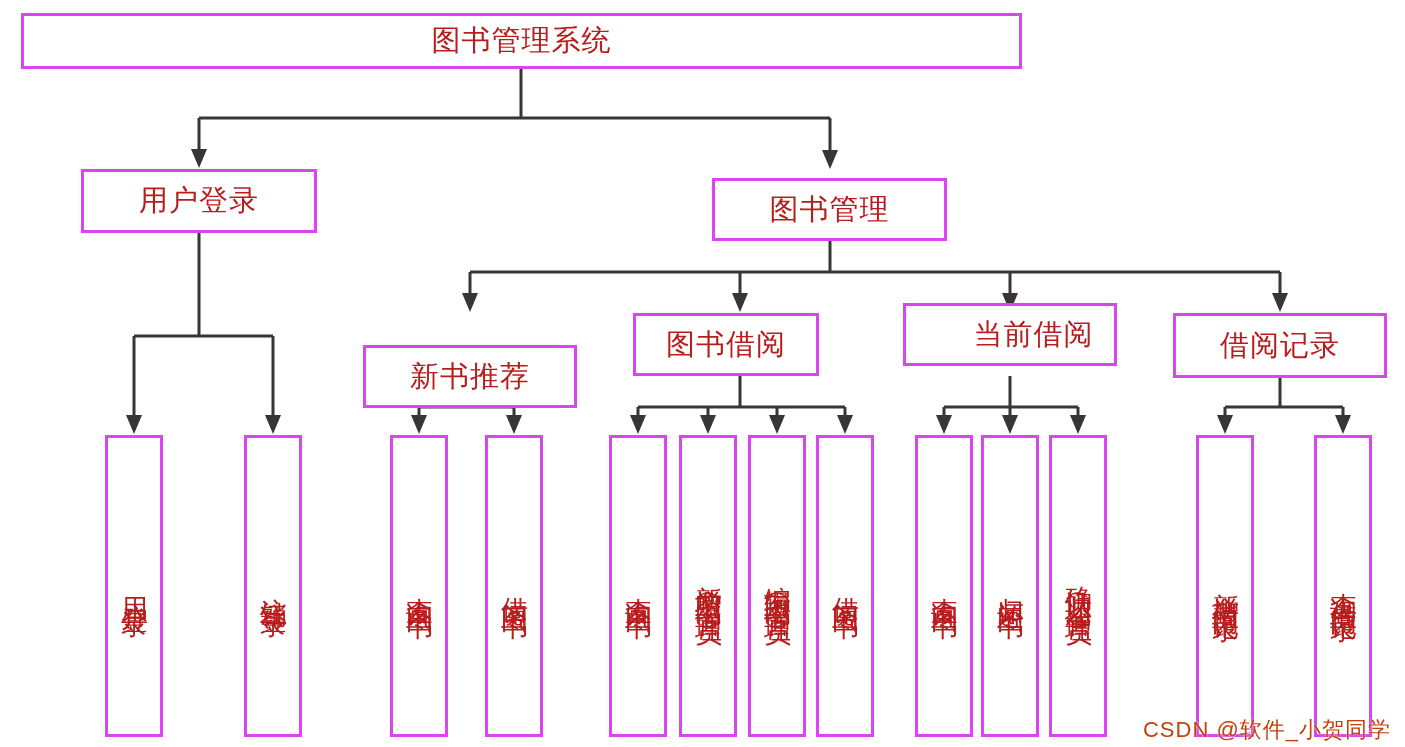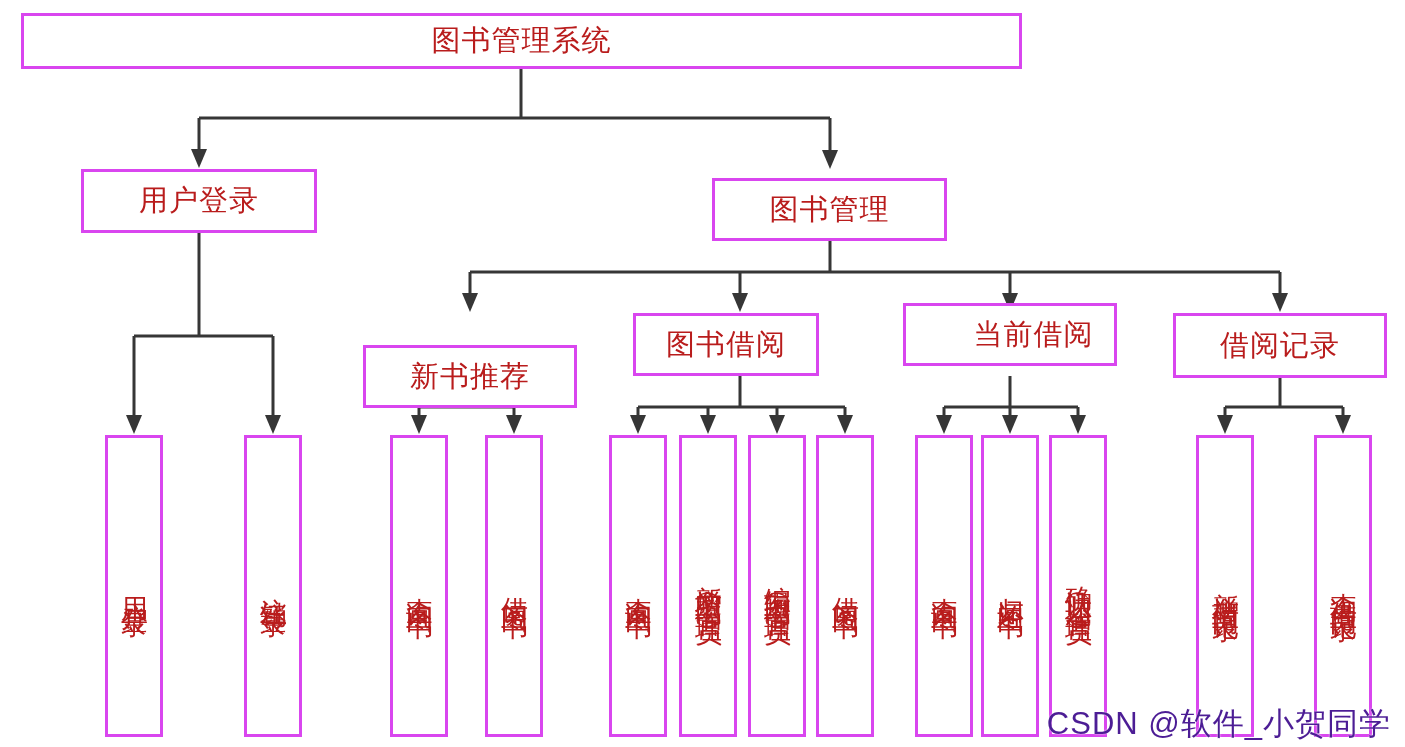--- a/index.html
+++ b/index.html
@@ -67,22 +67,22 @@
   .connector-path {
     stroke: #363636;
     stroke-width: 3;
     fill: none;
   }
   .arrowhead { fill: #363636; stroke: none; }
   #watermark {
     position: absolute;
     right: 14px;
     bottom: 2px;
-    font-size: 31px;
-    color: #4c1d95;
+    font-size: 22px;
+    color: #c2410c;
     letter-spacing: 1px;
     z-index: 3;
     text-shadow: 0 0 2px #ffffff;
     white-space: nowrap;
   }
 </style>
 </head>
 <body>
 
 <div id="page">

